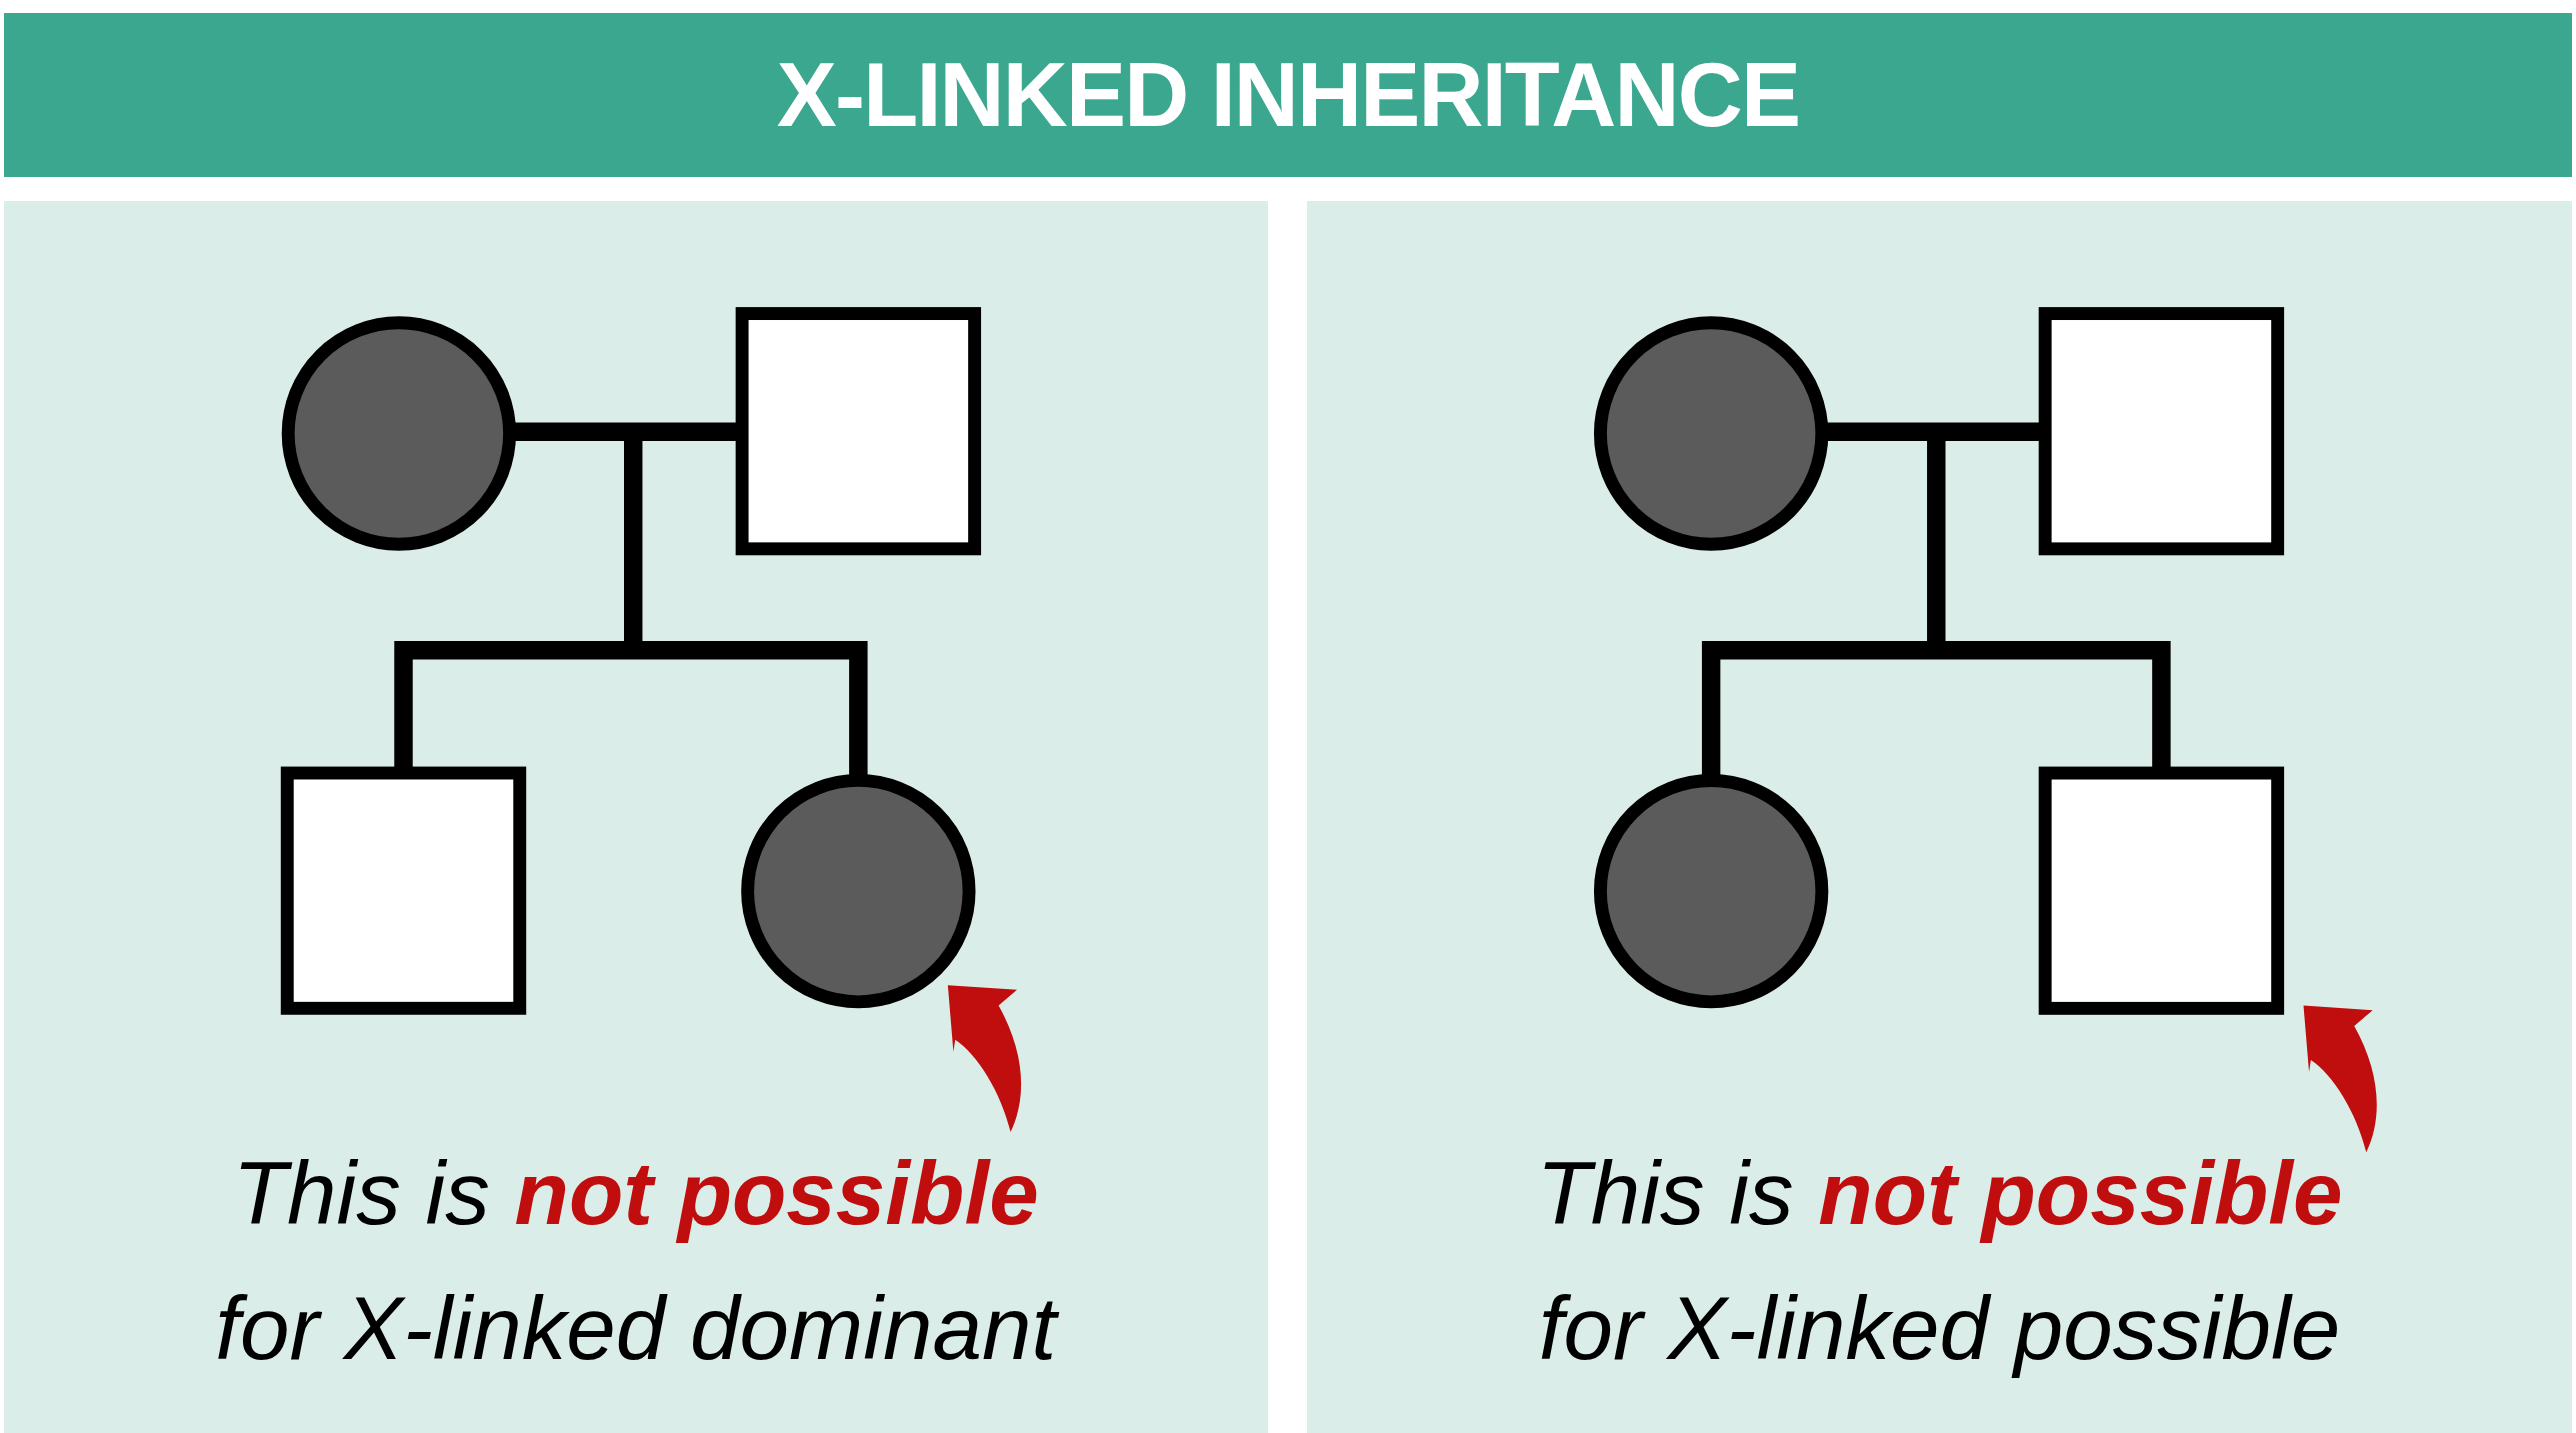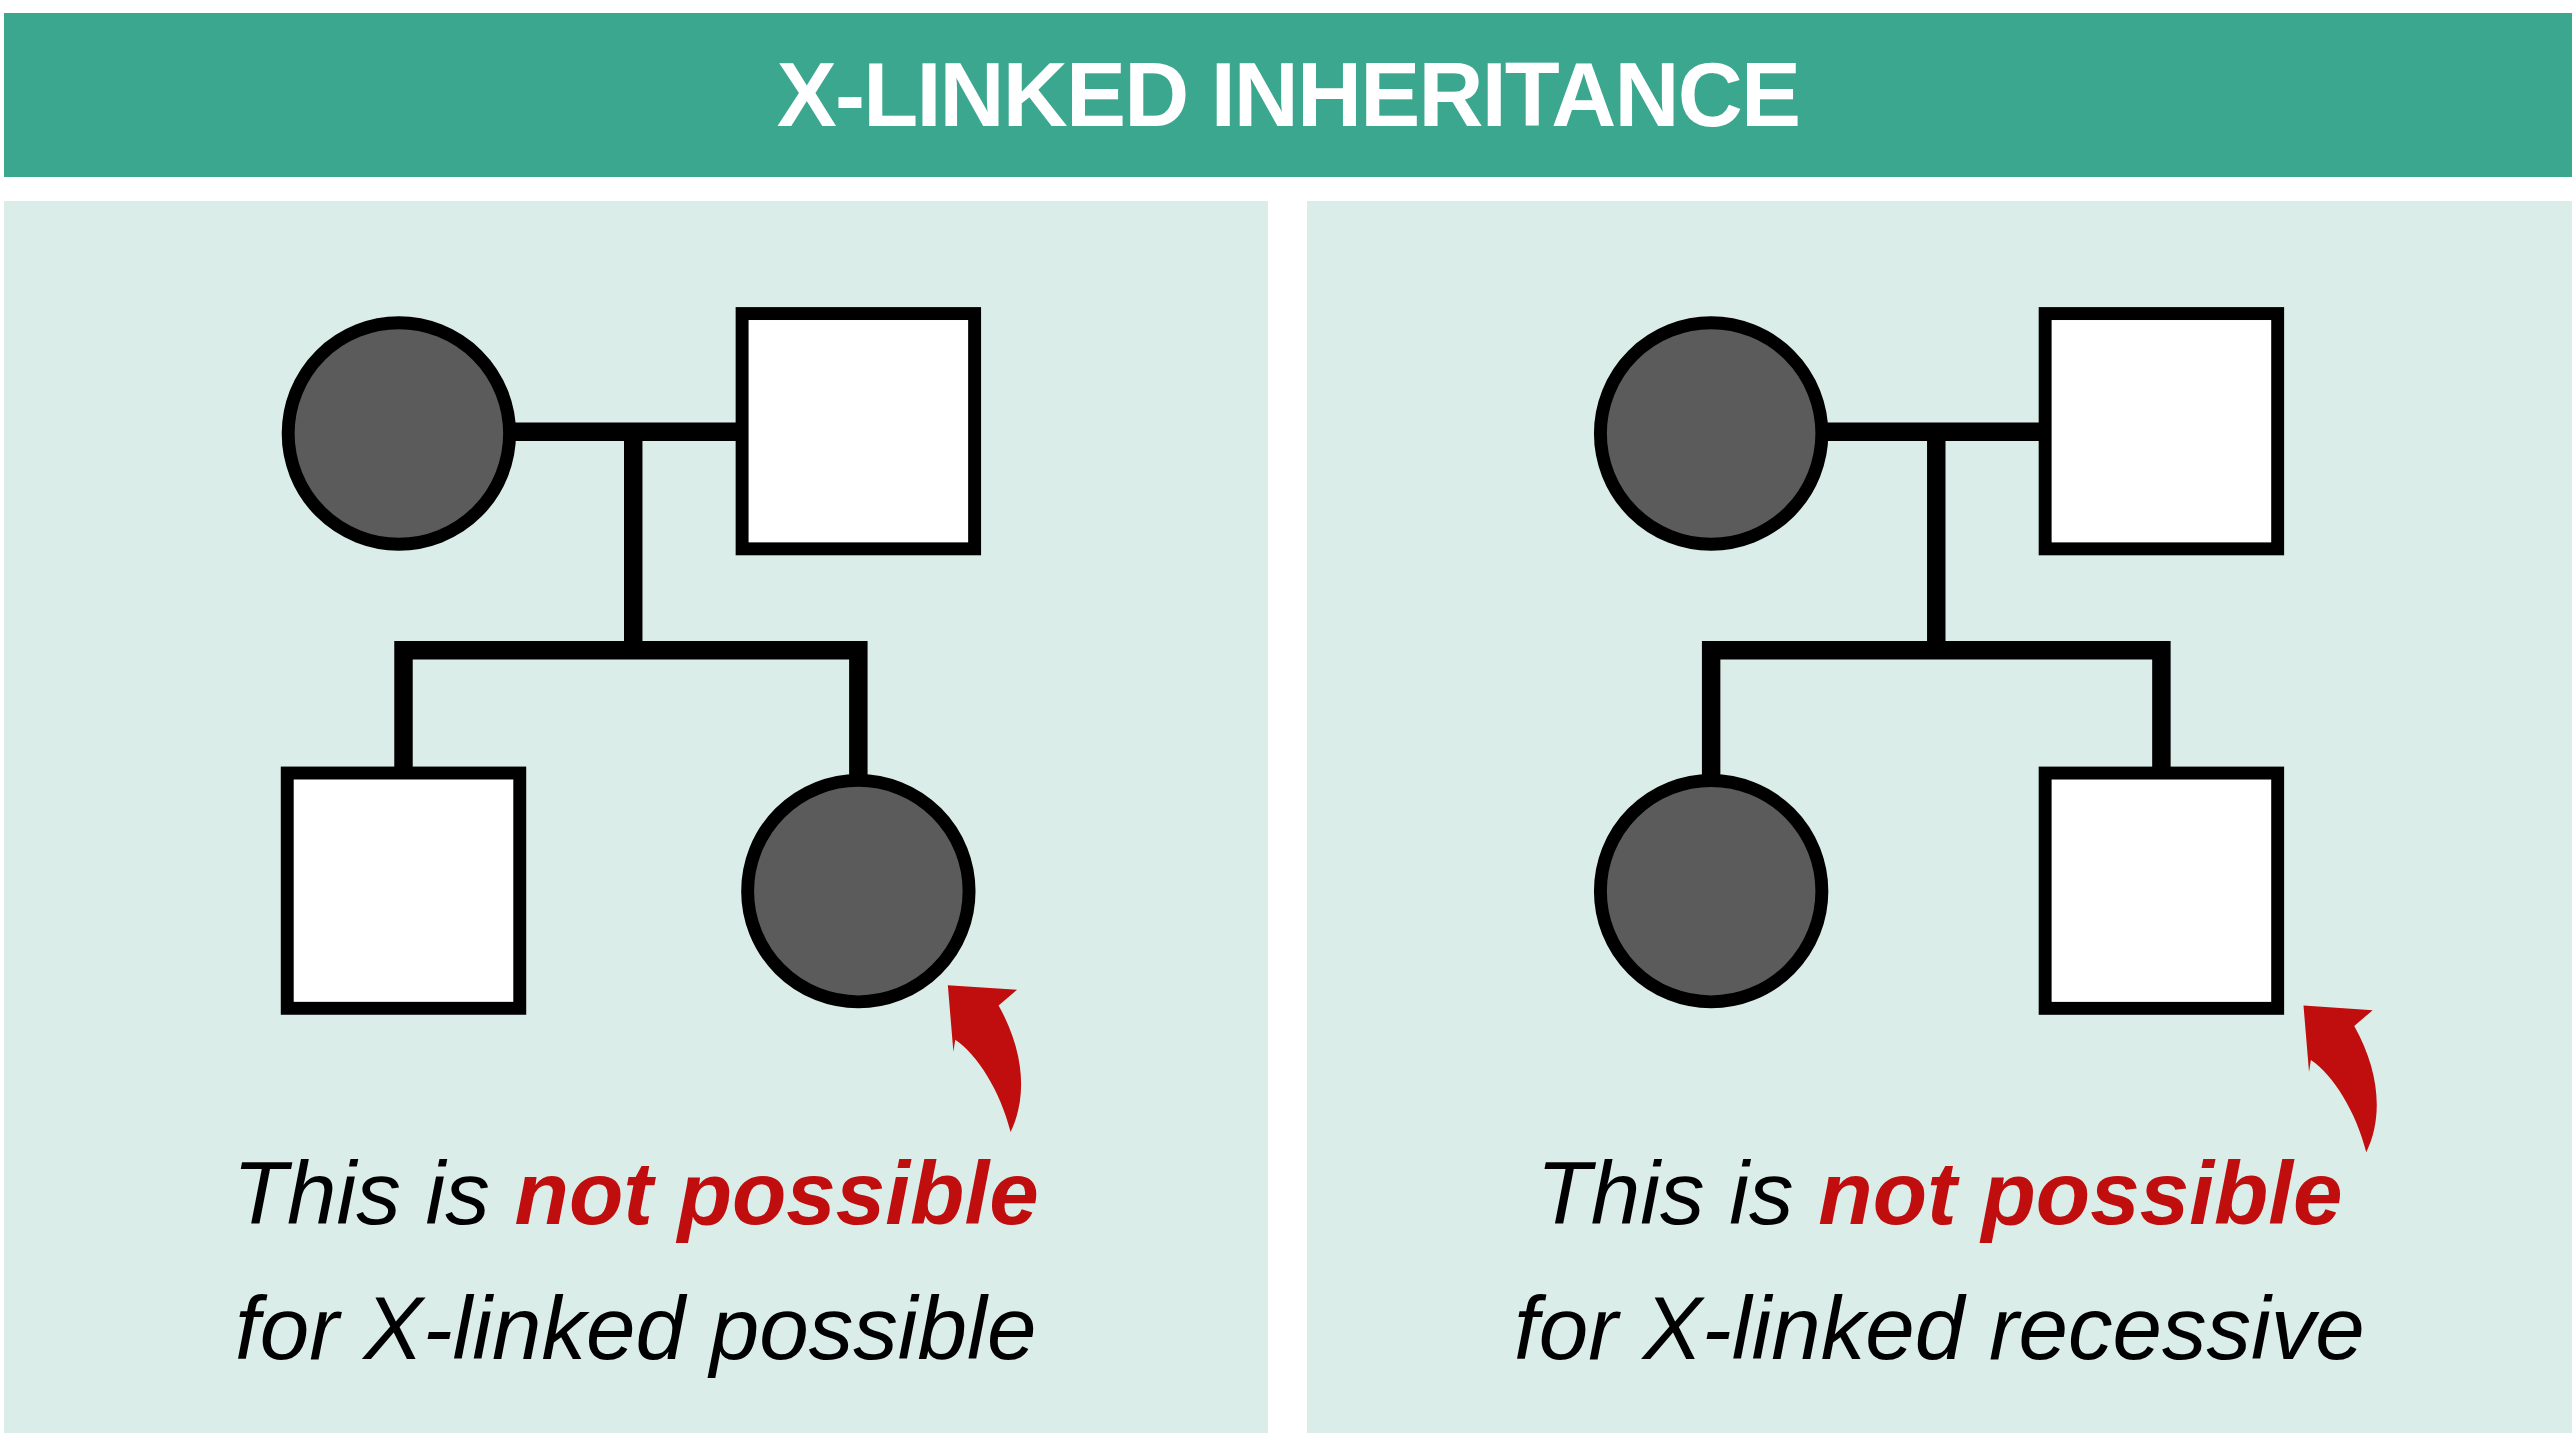--- a/index.html
+++ b/index.html
@@ -68,39 +68,39 @@
       <circle class="shape" cx="428" cy="252" r="120" fill="#5B5B5B"></circle>
       <rect class="shape" x="800" y="122" width="252" height="255" fill="#FFFFFF"></rect>
 
       <rect class="shape" x="307" y="620" width="252" height="255" fill="#FFFFFF"></rect>
       <circle class="shape" cx="926" cy="748" r="120" fill="#5B5B5B"></circle>
 
       <path class="arrow" d="M1023 850 L1098 855 L1078 872 C1105 920 1110 970 1091 1009 C1080 965 1055 925 1031 909 L1029 922 Z" fill="#C00D0D"></path>
     </svg>
     <div class="caption">
       <div><span>This is </span><span class="hl">not possible</span></div>
-      <div>for X-linked possible</div>
+      <div>for X-linked dominant</div>
     </div>
   </div>
 
   <div class="panel right">
     <svg class="pedigree-svg" viewBox="0 0 1371 1335" preserveAspectRatio="xMidYMin meet">
 
       <path class="connector" d="M438 250 H926"></path>
       <path class="connector" d="M682 250 V487"></path>
       <path class="connector" d="M438 640 V487 H926 V632"></path>
 
       <circle class="shape" cx="438" cy="252" r="120" fill="#5B5B5B"></circle>
       <rect class="shape" x="800" y="122" width="252" height="255" fill="#FFFFFF"></rect>
 
       <circle class="shape" cx="438" cy="748" r="120" fill="#5B5B5B"></circle>
       <rect class="shape" x="800" y="620" width="252" height="255" fill="#FFFFFF"></rect>
 
       <path class="arrow" d="M1080 872 L1155 877 L1135 894 C1162 942 1167 992 1148 1031 C1137 987 1112 947 1088 931 L1086 944 Z" fill="#C00D0D"></path>
     </svg>
     <div class="caption">
       <div><span>This is </span><span class="hl">not possible</span></div>
-      <div>for X-linked recessive</div>
+      <div>for X-linked possible</div>
     </div>
   </div>
 
 </div>
 
 
 </body></html>

